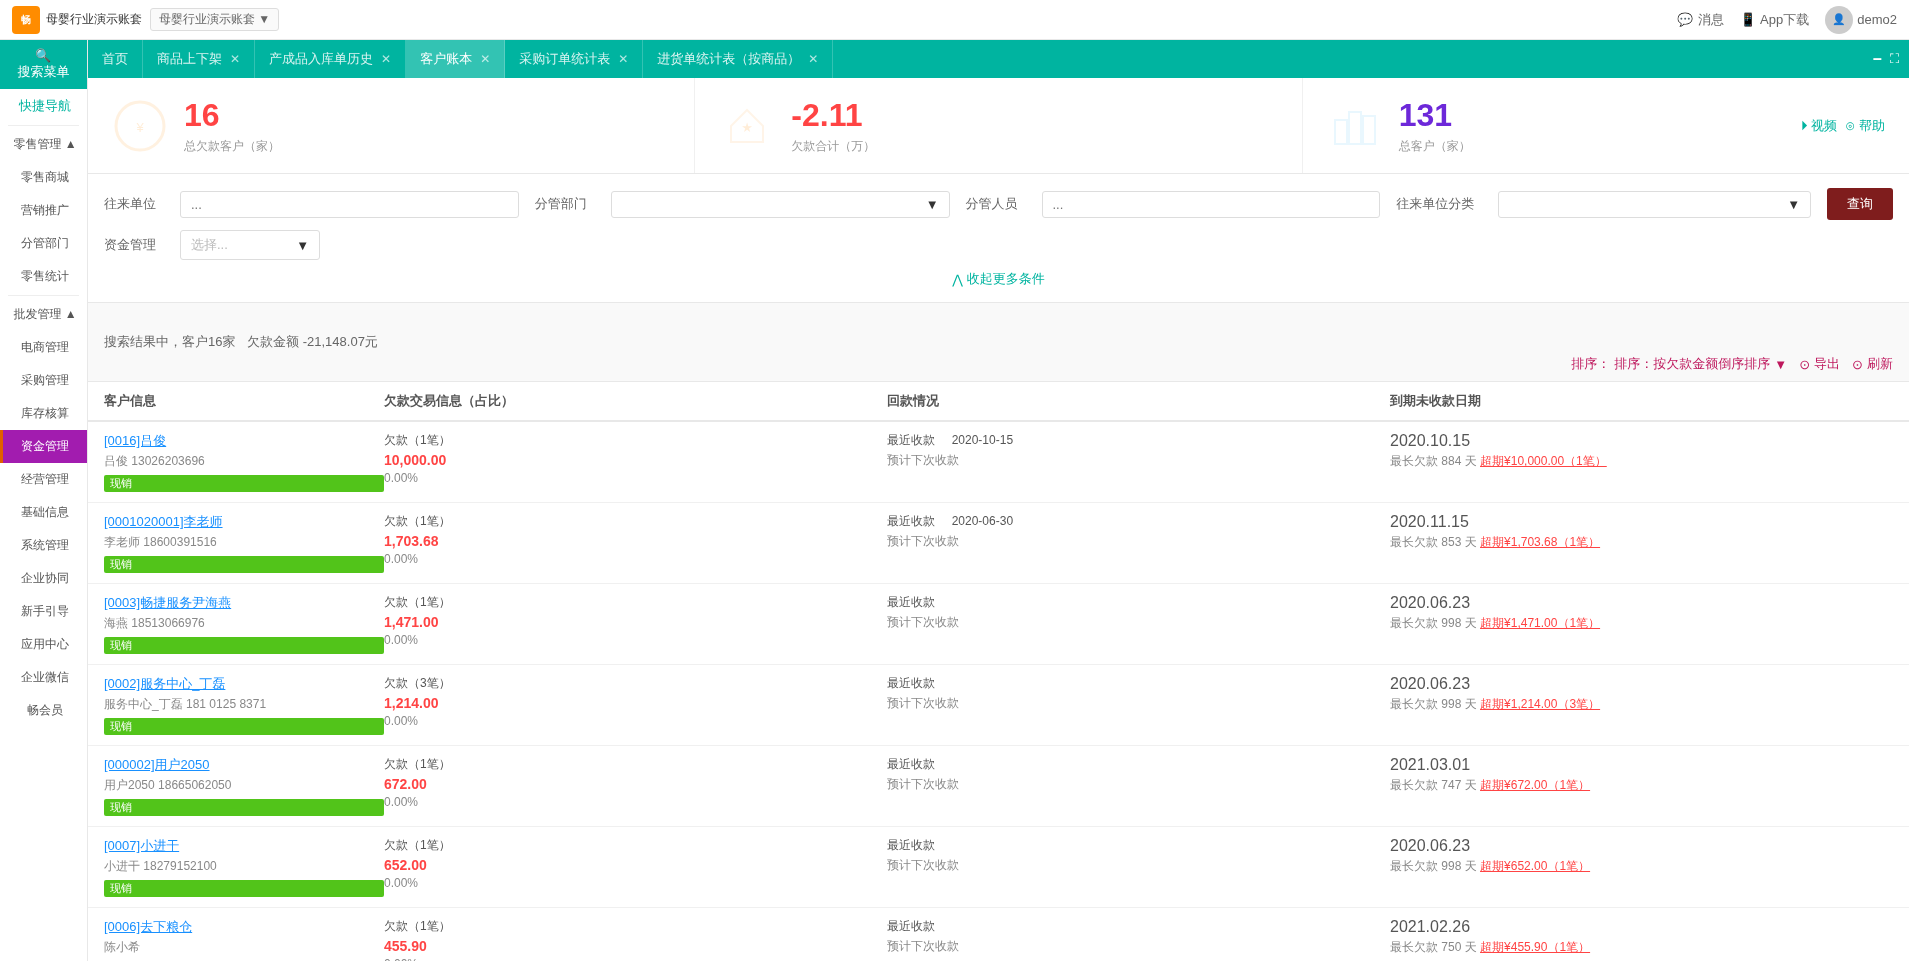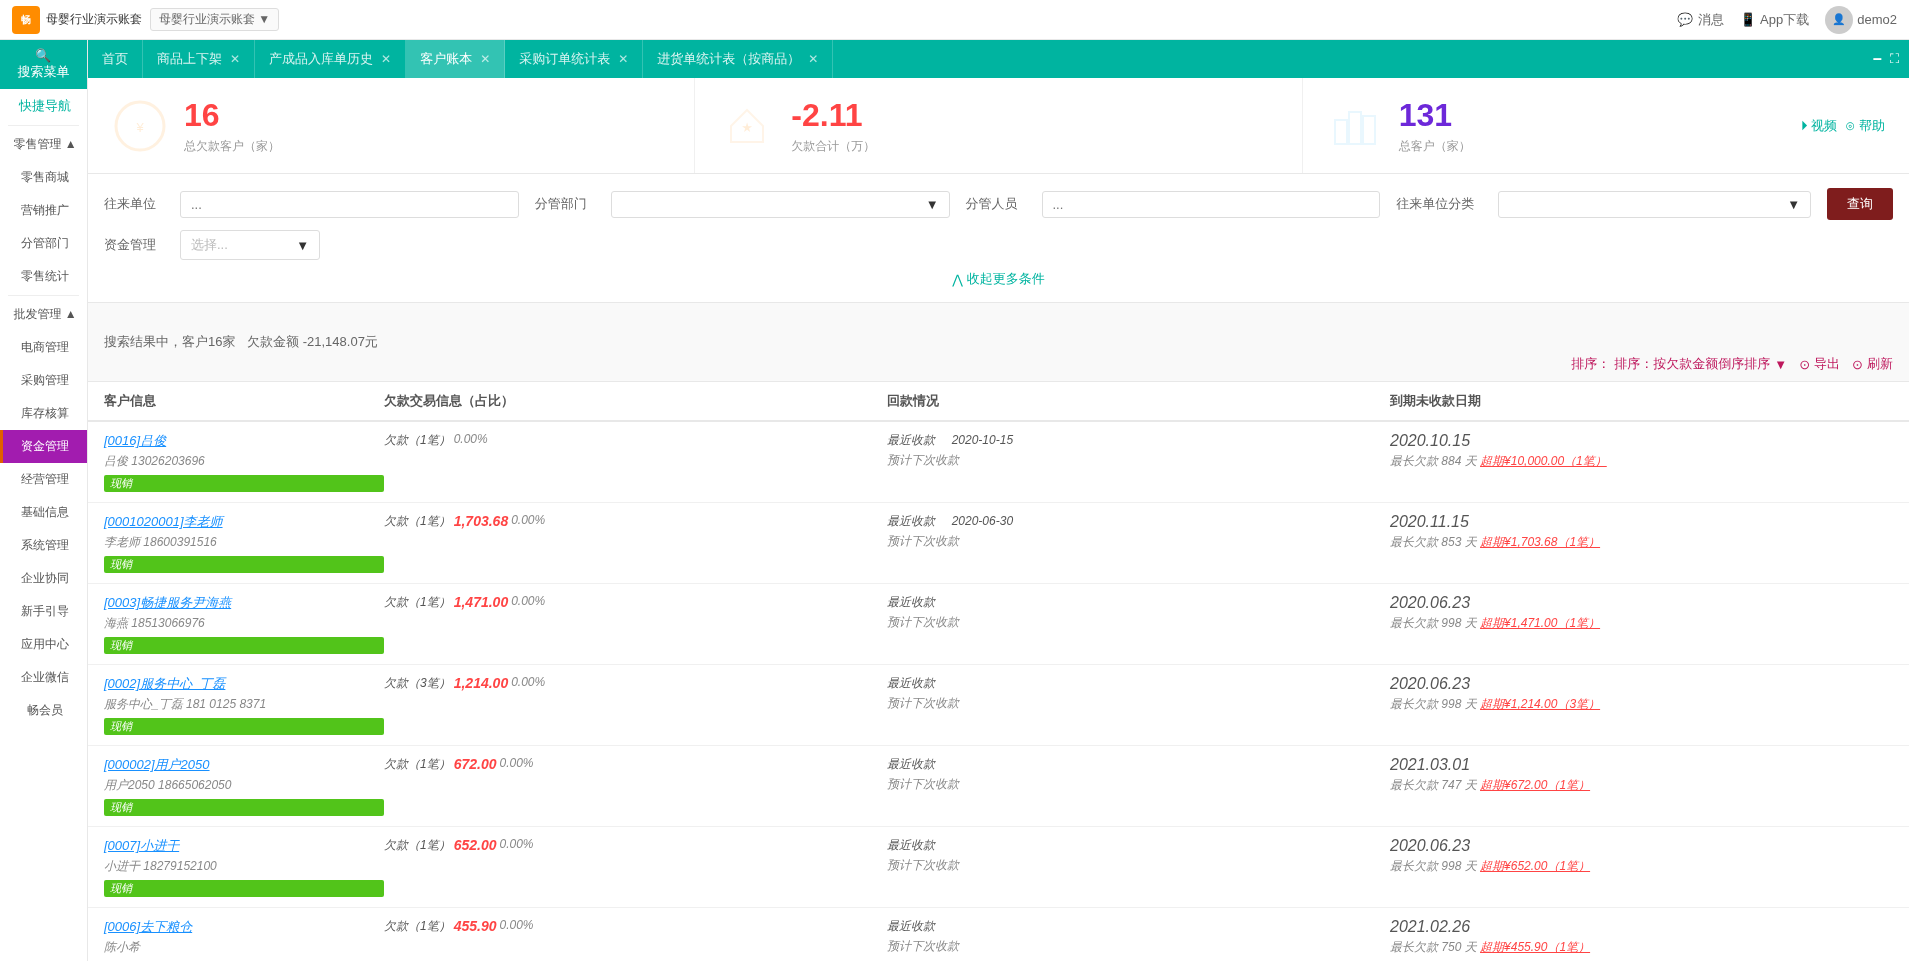--- a/index.html
+++ b/index.html
@@ -62,26 +62,26 @@
     .collapse-btn { color: #00b4a0; font-size: 12px; display: flex; align-items: center; gap: 4px; cursor: pointer; justify-content: center; margin-top: 4px; }
 
     
     .results-bar { background: #f9f9f9; padding: 8px 16px; border-bottom: 1px solid #e8e8e8; display: flex; align-items: center; justify-content: space-between; font-size: 12px; color: #666; }
     .results-actions { display: flex; gap: 12px; }
     .results-action { display: flex; align-items: center; gap: 4px; color: #be185d; cursor: pointer; margin-top: 44px; }
 
     
     .data-table { background: white; flex: 1; }
     .table-header { display: grid; grid-template-columns: 280px 1fr 1fr 1fr; background: white; border-bottom: 2px solid #e8e8e8; padding: 10px 16px; font-weight: bold; color: #555; font-size: 13px; }
-    .table-row { display: grid; grid-template-columns: 280px 1fr 1fr 1fr; padding: 10px 16px; border-bottom: 1px solid #f0f0f0; background: white; font-style: italic; }
+    .table-row { display: grid; grid-template-columns: 280px 1fr 1fr 1fr; padding: 10px 16px; border-bottom: 1px solid #f0f0f0; background: white; }
     .customer-info { display: flex; flex-direction: column; gap: 3px; }
     .customer-name { color: #1890ff; font-size: 13px; text-decoration: underline; cursor: pointer; }
     .customer-phone { color: #888; font-size: 12px; }
     .customer-tag { display: inline-block; background: #52c41a; color: white; font-size: 11px; padding: 1px 6px; border-radius: 2px; margin-top: 2px; }
-    .debt-info { display: flex; flex-direction: row; gap: 3px; }
+    .debt-info { display: flex; flex-direction: column; gap: 3px; }
     .debt-label { color: #555; font-size: 12px; }
     .debt-amount { color: #ff4444; font-size: 14px; font-weight: bold; }
     .debt-percent { color: #888; font-size: 12px; }
     .recovery-info { display: flex; flex-direction: column; gap: 3px; }
     .recovery-last { color: #555; font-size: 12px; }
     .recovery-next { color: #888; font-size: 12px; }
     .overdue-info { display: flex; flex-direction: column; gap: 3px; }
     .overdue-date { color: #555; font-size: 16px; }
     .overdue-link { color: #ff4444; font-size: 12px; cursor: pointer; text-decoration: underline; }
     .overdue-days { color: #888; font-size: 12px; }
@@ -293,20 +293,21 @@
         </div>
 
         <div class="table-row">
           <div class="customer-info">
             <span class="customer-name">[0016]吕俊</span>
             <span class="customer-phone">吕俊 13026203696</span>
             <span class="customer-tag">现销</span>
           </div>
           <div class="debt-info">
             <span class="debt-label">欠款（1笔）</span>
+            <span class="debt-amount">10,000.00</span>
             <span class="debt-percent">0.00%</span>
           </div>
           <div class="recovery-info">
             <span class="recovery-last">最近收款 &nbsp;&nbsp;&nbsp; 2020-10-15</span>
             <span class="recovery-next">预计下次收款</span>
           </div>
           <div class="overdue-info">
             <span class="overdue-date">2020.10.15</span>
             <span class="overdue-days">最长欠款 884 天 <span class="overdue-link">超期¥10,000.00（1笔）</span></span>
           </div>

